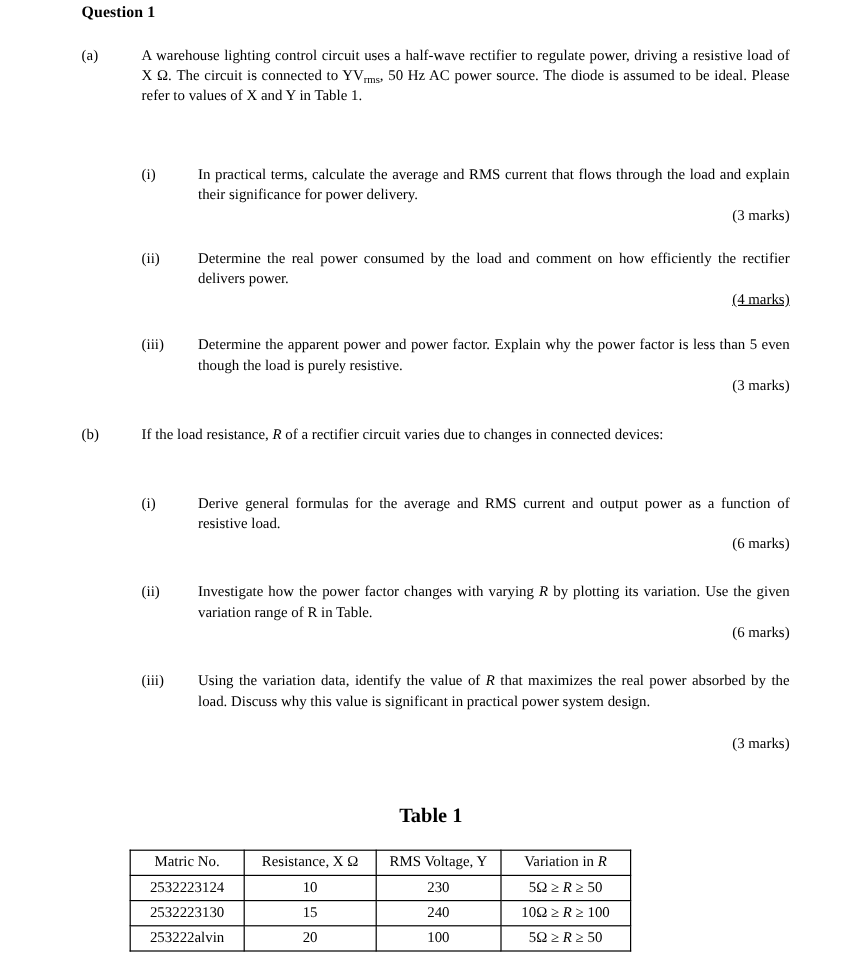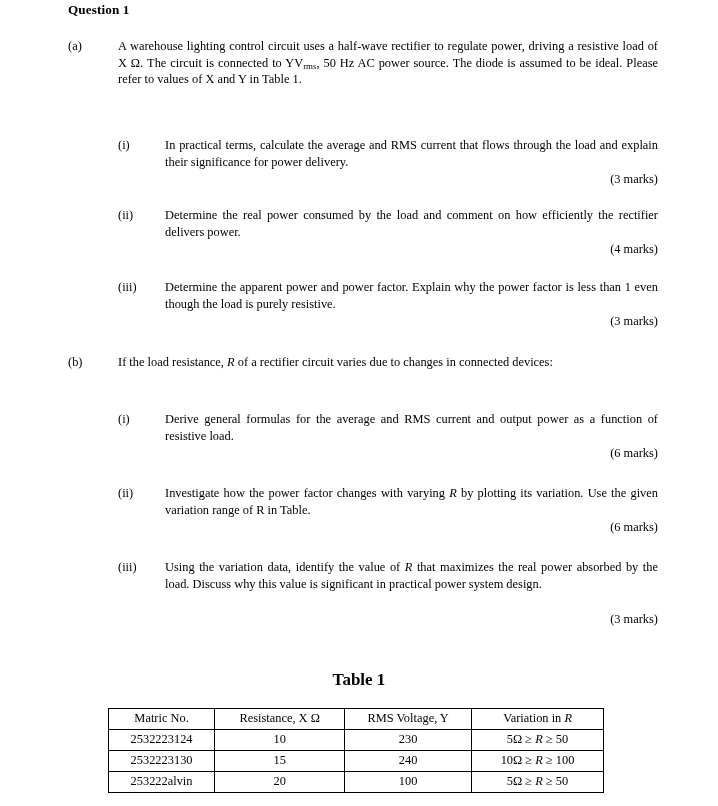--- a/index.html
+++ b/index.html
@@ -78,21 +78,21 @@
     width: 718px;
     text-align: center;
     font-weight: bold;
     font-size: 17px;
   }
 
   table.data-table {
     position: absolute;
     left: 108px;
     top: 708px;
-    width: 496px;
+    width: 418px;
     border-collapse: collapse;
     font-size: 12.4px;
   }
   table.data-table td, table.data-table th {
     border: 1px solid #000000;
     text-align: center;
     padding: 1px 2px 2px 2px;
     font-weight: normal;
     line-height: 1.22;
     height: 17px;
@@ -117,25 +117,25 @@
   <div class="block lvl-i" style="top:137px;">
     <span class="marker">(i)</span>
     <span class="body-text">In practical terms, calculate the average and RMS current that flows through the load and explain their significance for power delivery.</span>
   </div>
   <div class="marks" style="top:171px;">(3 marks)</div>
 
   <div class="block lvl-i" style="top:207px;">
     <span class="marker">(ii)</span>
     <span class="body-text">Determine the real power consumed by the load and comment on how efficiently the rectifier delivers power.</span>
   </div>
-  <div class="marks" style="top:241px;">(4 marks)</div>
+  <div class="marks" style="top:241px;text-decoration:underline;">(4 marks)</div>
 
   <div class="block lvl-i" style="top:279px;">
     <span class="marker">(iii)</span>
-    <span class="body-text">Determine the apparent power and power factor. Explain why the power factor is less than 1 even though the load is purely resistive.</span>
+    <span class="body-text">Determine the apparent power and power factor. Explain why the power factor is less than 5 even though the load is purely resistive.</span>
   </div>
   <div class="marks" style="top:313px;">(3 marks)</div>
 
   <div class="block lvl-a" style="top:354px;">
     <span class="marker">(b)</span>
     <span class="body-text"><span>If the load resistance, </span><i class="var">R</i><span> of a rectifier circuit varies due to changes in connected devices:</span></span>
   </div>
 
   <div class="block lvl-i" style="top:411px;">
     <span class="marker">(i)</span>

